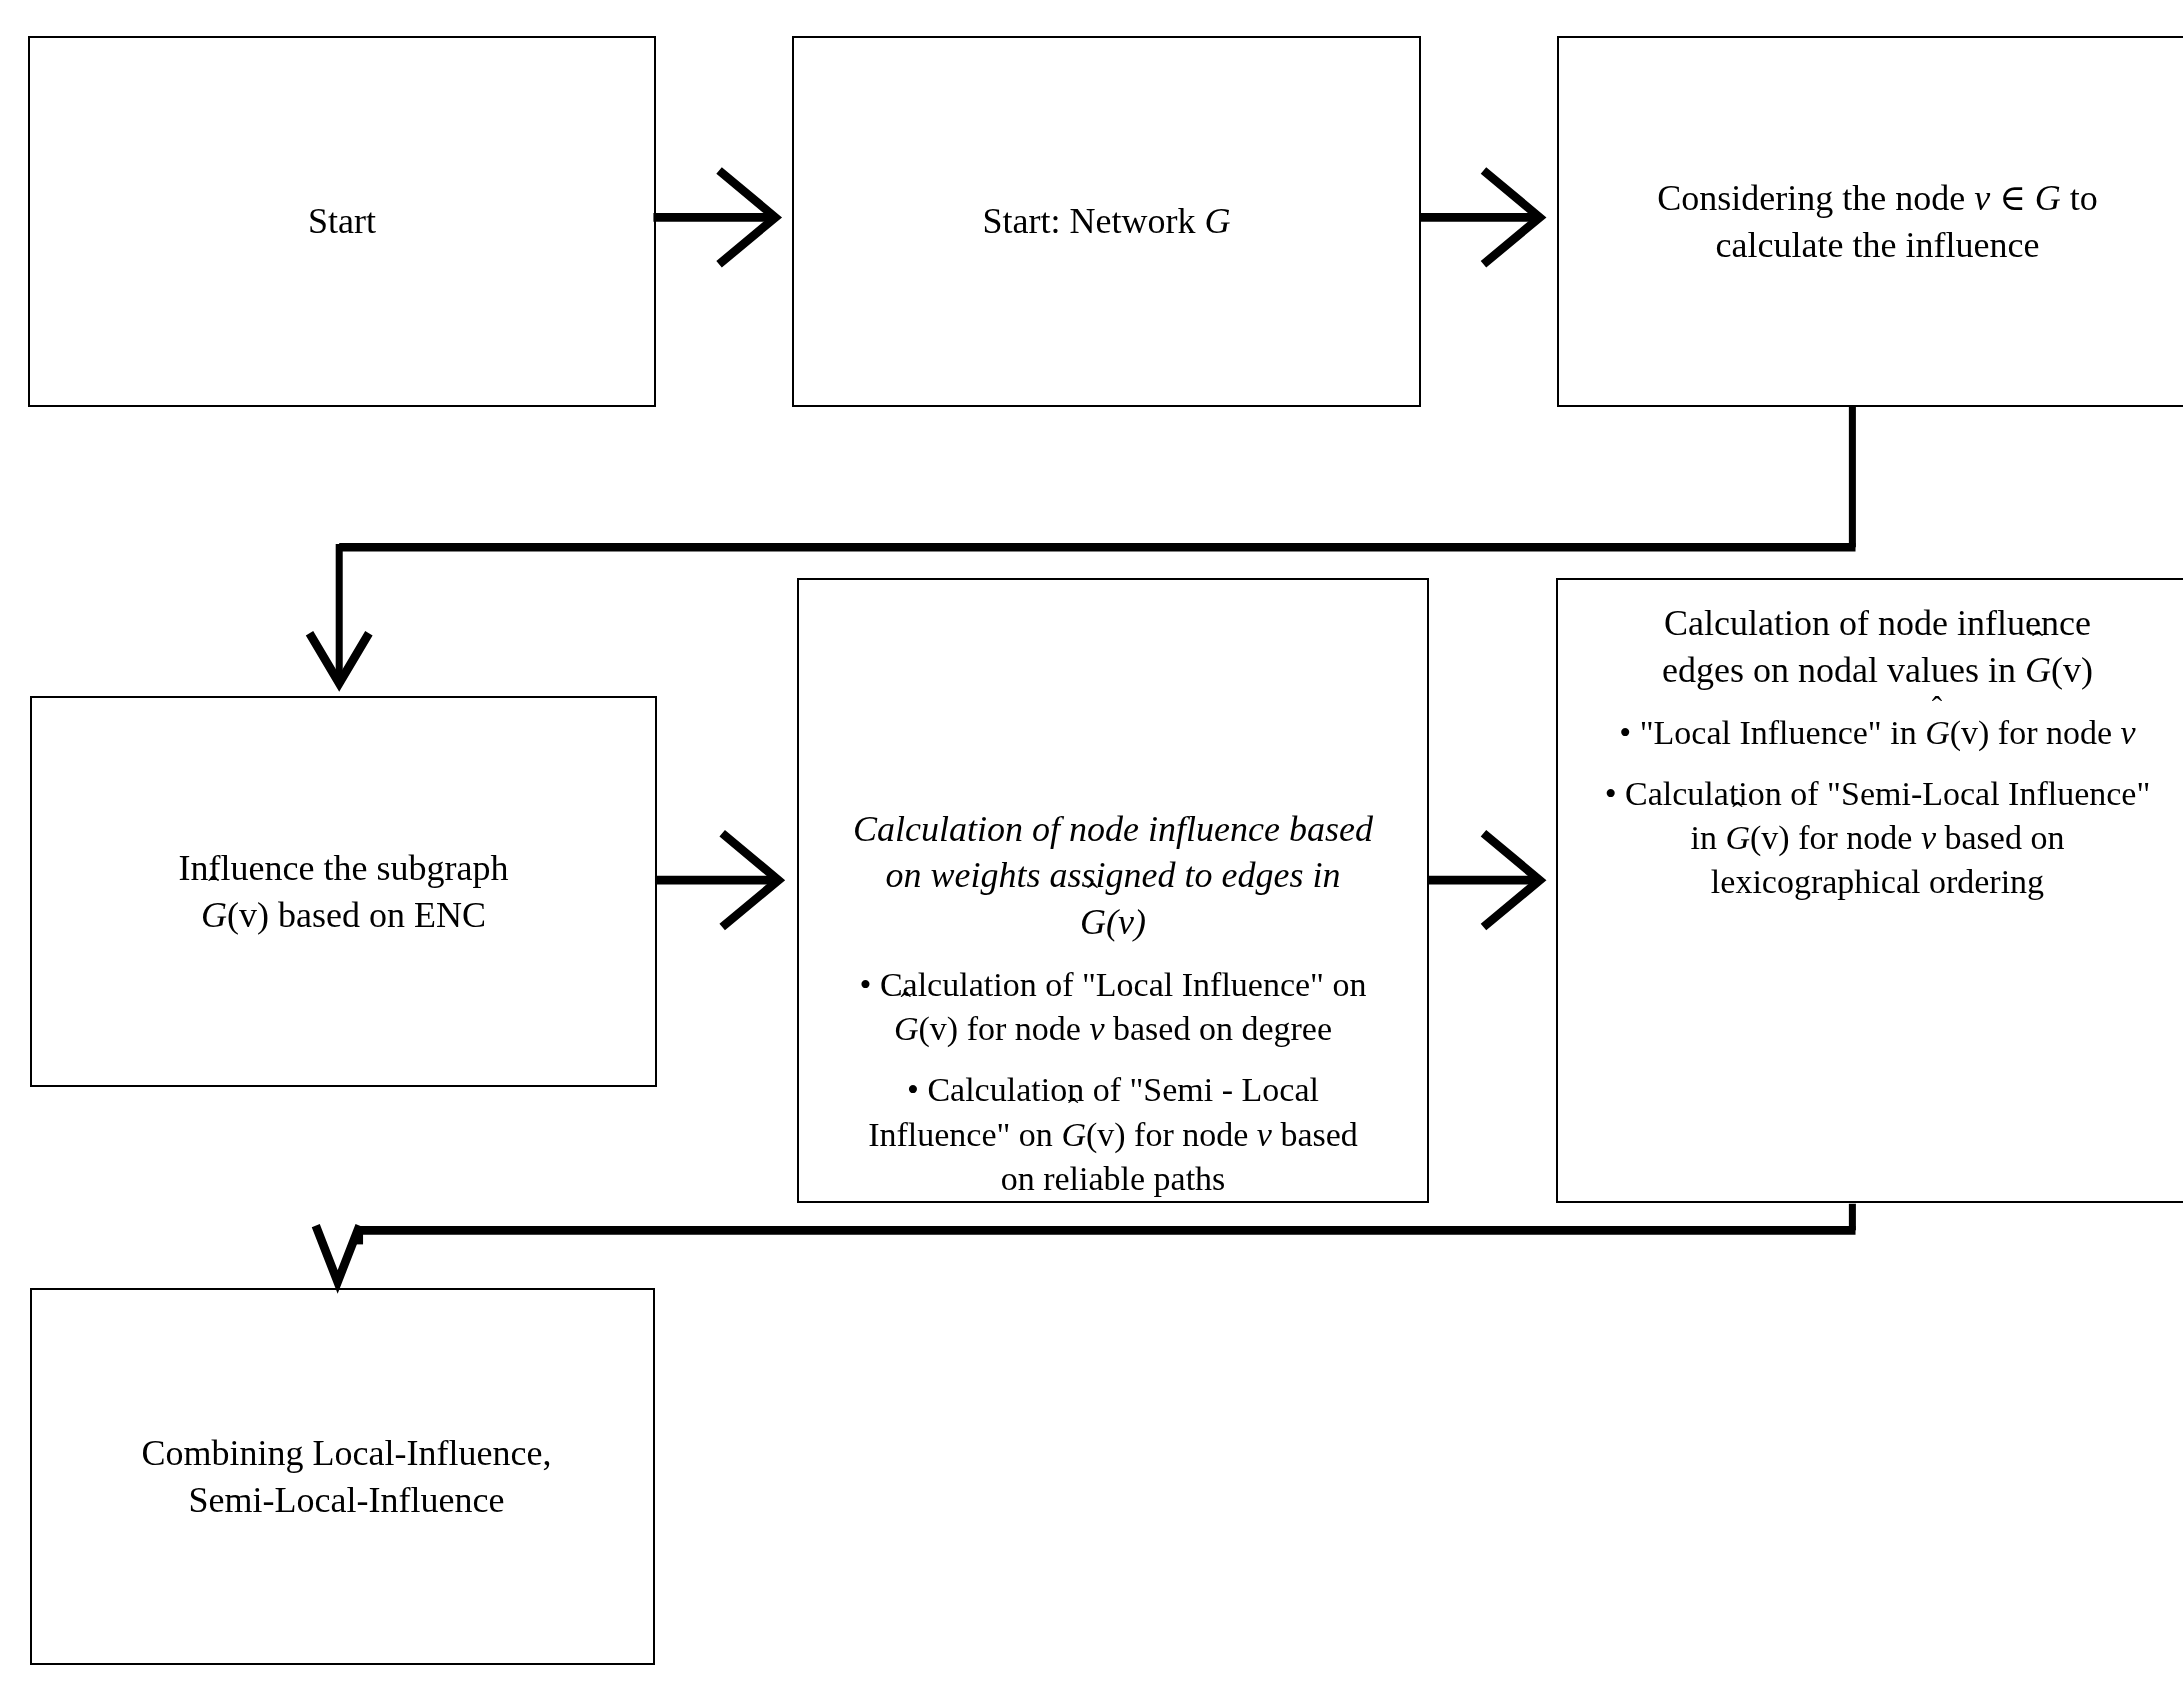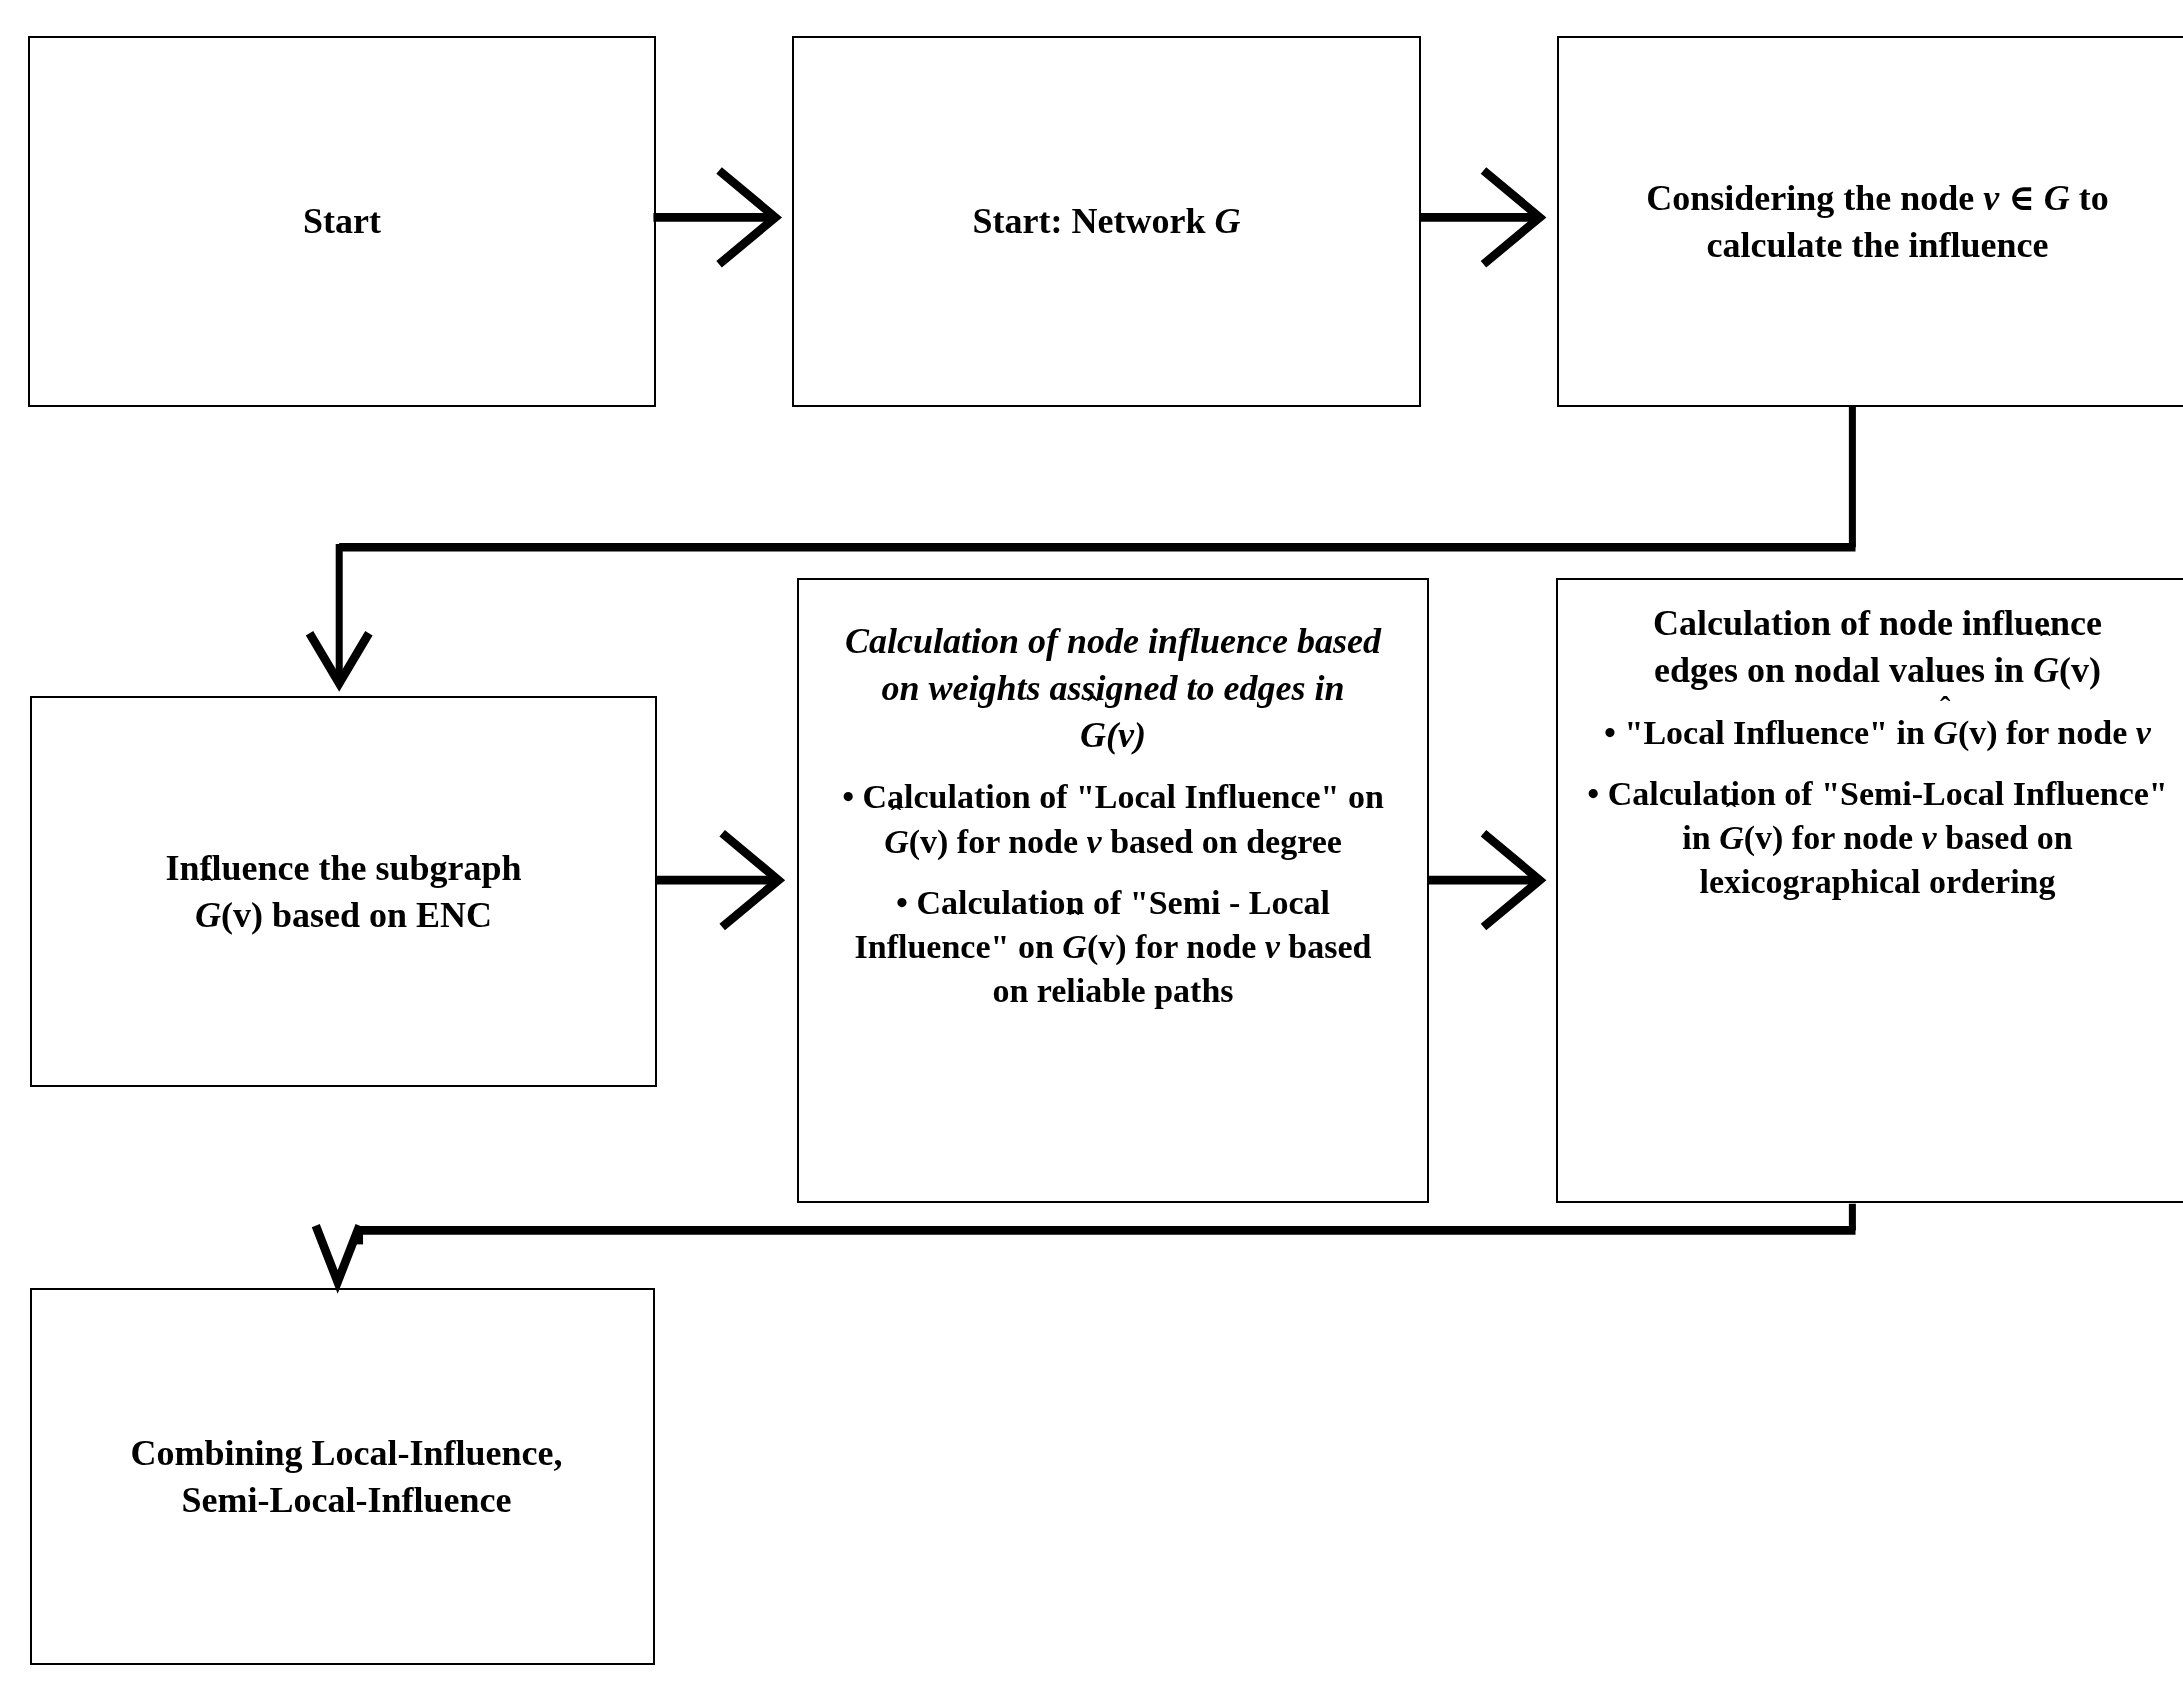--- a/index.html
+++ b/index.html
@@ -7,21 +7,20 @@
   body{
     font-family:"Liberation Serif","DejaVu Serif",serif;
     color:#000000;
   }
   #page{
     position:relative;
     width:2183px;
     height:1690px;
     background:#ffffff;
     overflow:hidden;
-    font-weight:bold;
   }
   .node{
     position:absolute;
     box-sizing:border-box;
     border:2.3px solid #000000;
     background:#ffffff;
     display:flex;
     flex-direction:column;
     justify-content:center;
     align-items:center;
@@ -97,21 +96,21 @@
   </div>
 
   <div class="node" style="left:1557px; top:36px; width:641px; height:371px;">
     <div class="node-label"><span>Considering the node </span><span class="mi">v</span><span> ∈ </span><span class="mi">G</span><span> to</span><br><span>calculate the influence</span></div>
   </div>
 
   <div class="node" style="left:30px; top:696px; width:627px; height:391px;">
     <div class="node-label"><span>Influence the subgraph</span><br><span class="ghat">G</span><span>(v) based on ENC</span></div>
   </div>
 
-  <div class="node top-align" style="left:797px; top:578px; width:632px; height:625px; padding-top:38px;">
+  <div class="node top-align" style="left:797px; top:578px; width:632px; height:625px; padding-top:38px;justify-content:flex-end;">
     <div class="node-heading italic"><span>Calculation of node influence based</span><br><span>on weights assigned to edges in</span><br><span class="ghat">G</span><span>(v)</span></div>
     <ul class="bullets">
       <li>• <span>Calculation of  "Local Influence" on</span><br><span class="ghat">G</span><span>(v)  for node </span><span class="mi">v</span><span> based on degree</span></li>
       <li>• <span>Calculation of "Semi - Local</span><br><span>Influence" on </span><span class="ghat">G</span><span>(v)  for node </span><span class="mi">v</span><span> based</span><br><span>on reliable paths</span></li>
     </ul>
   </div>
 
   <div class="node top-align" style="left:1556px; top:578px; width:643px; height:625px; padding-top:20.3px;">
     <div class="node-heading"><span>Calculation of node influence</span><br><span>edges on nodal values in </span><span class="ghat">G</span><span>(v)</span></div>
     <ul class="bullets">

